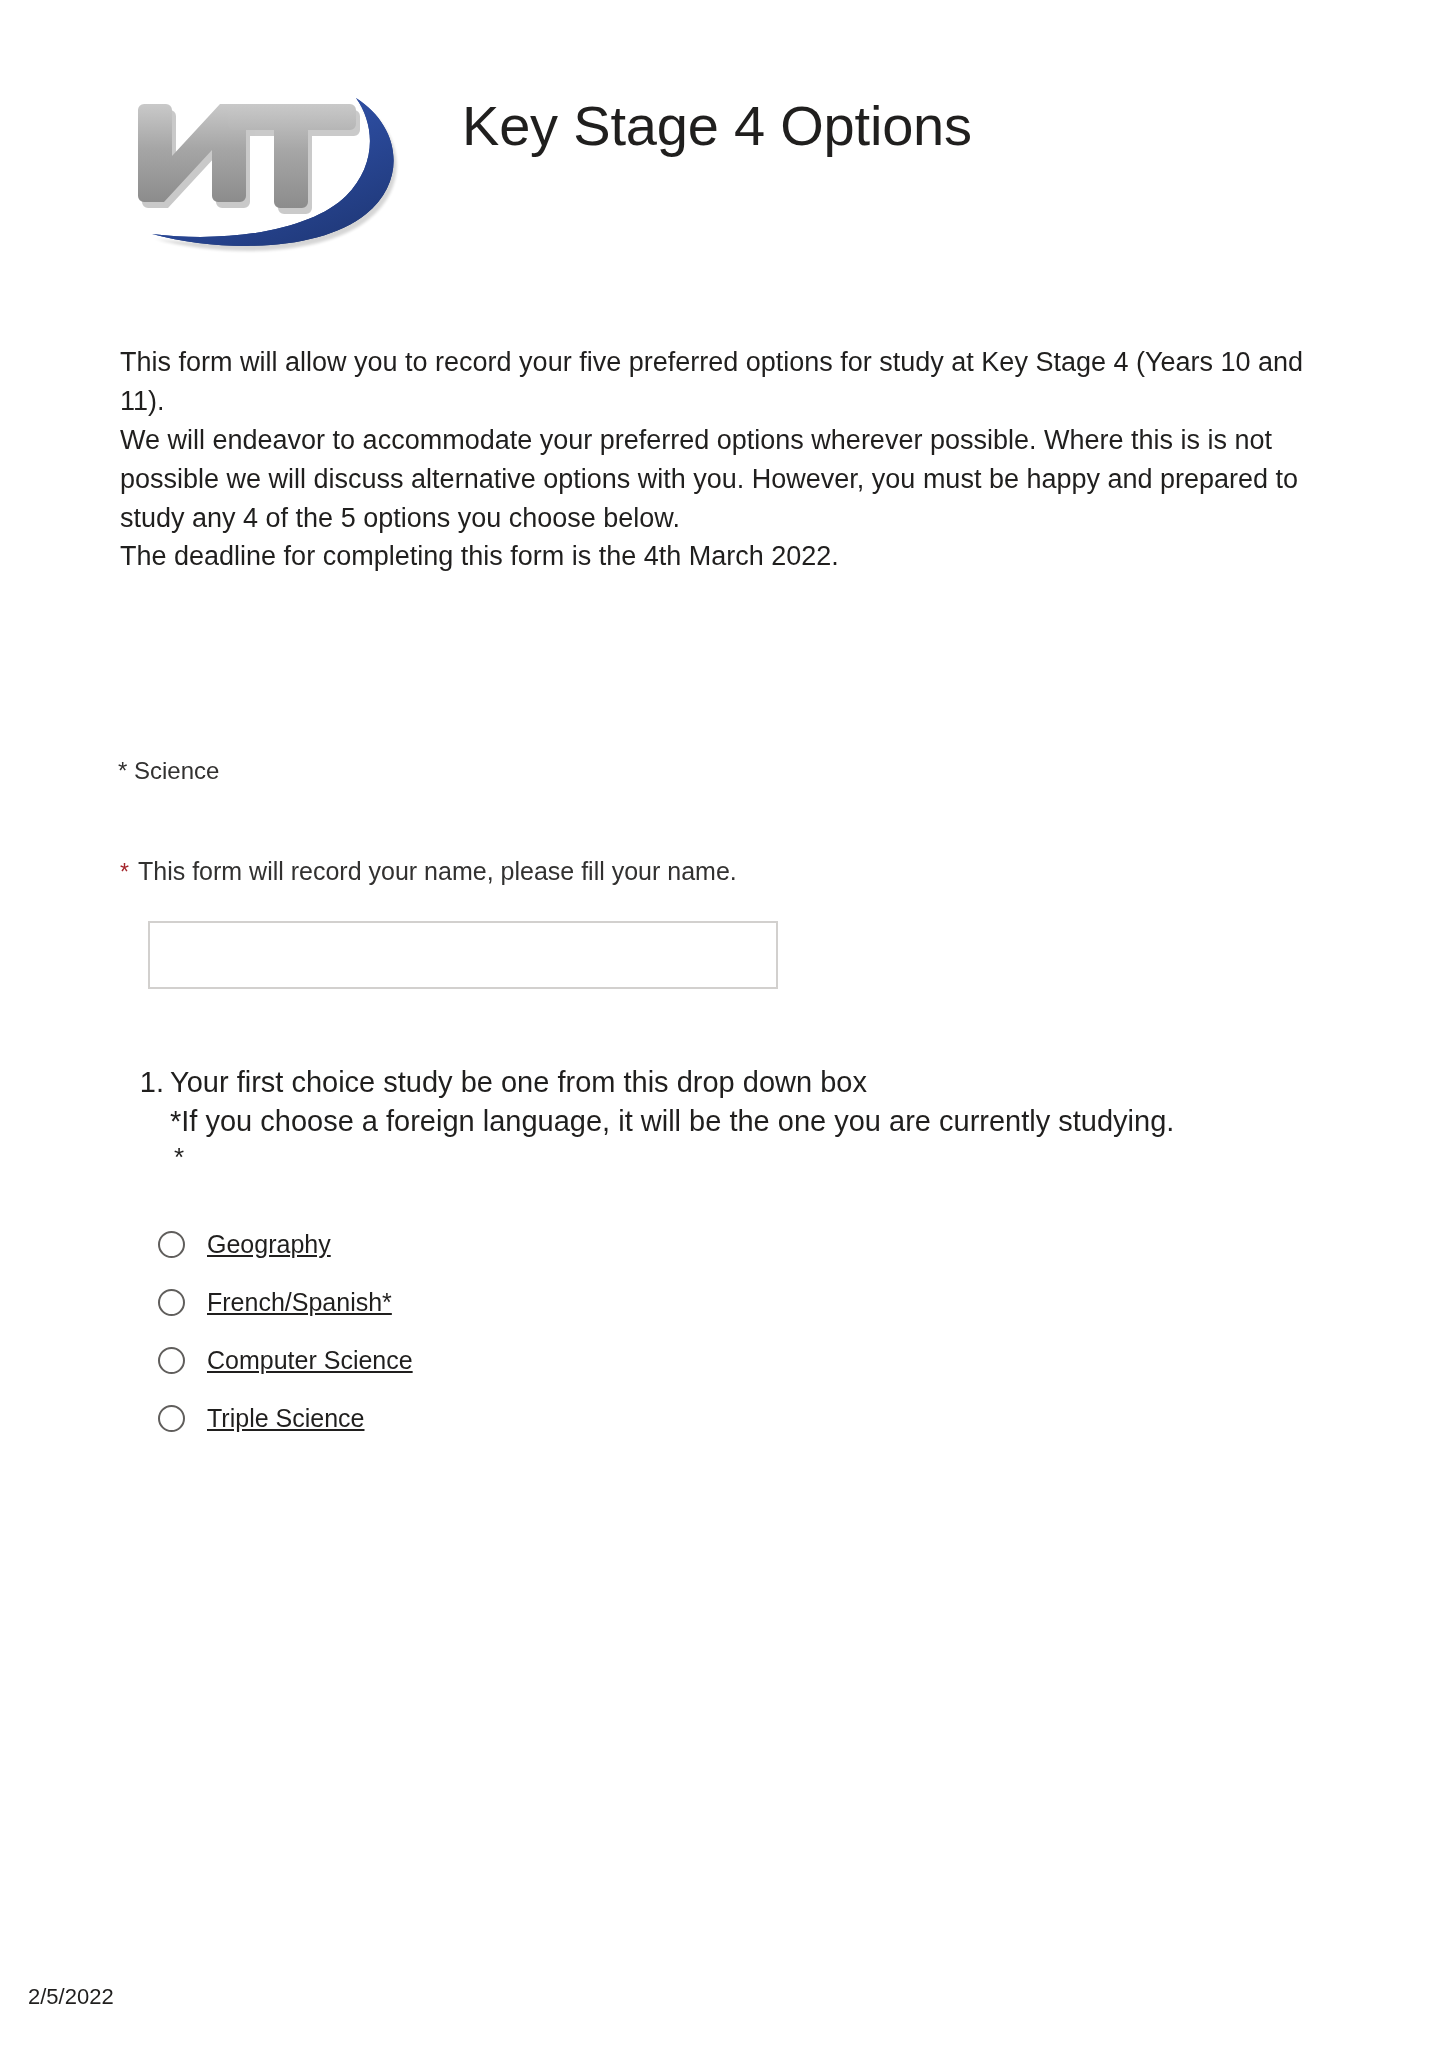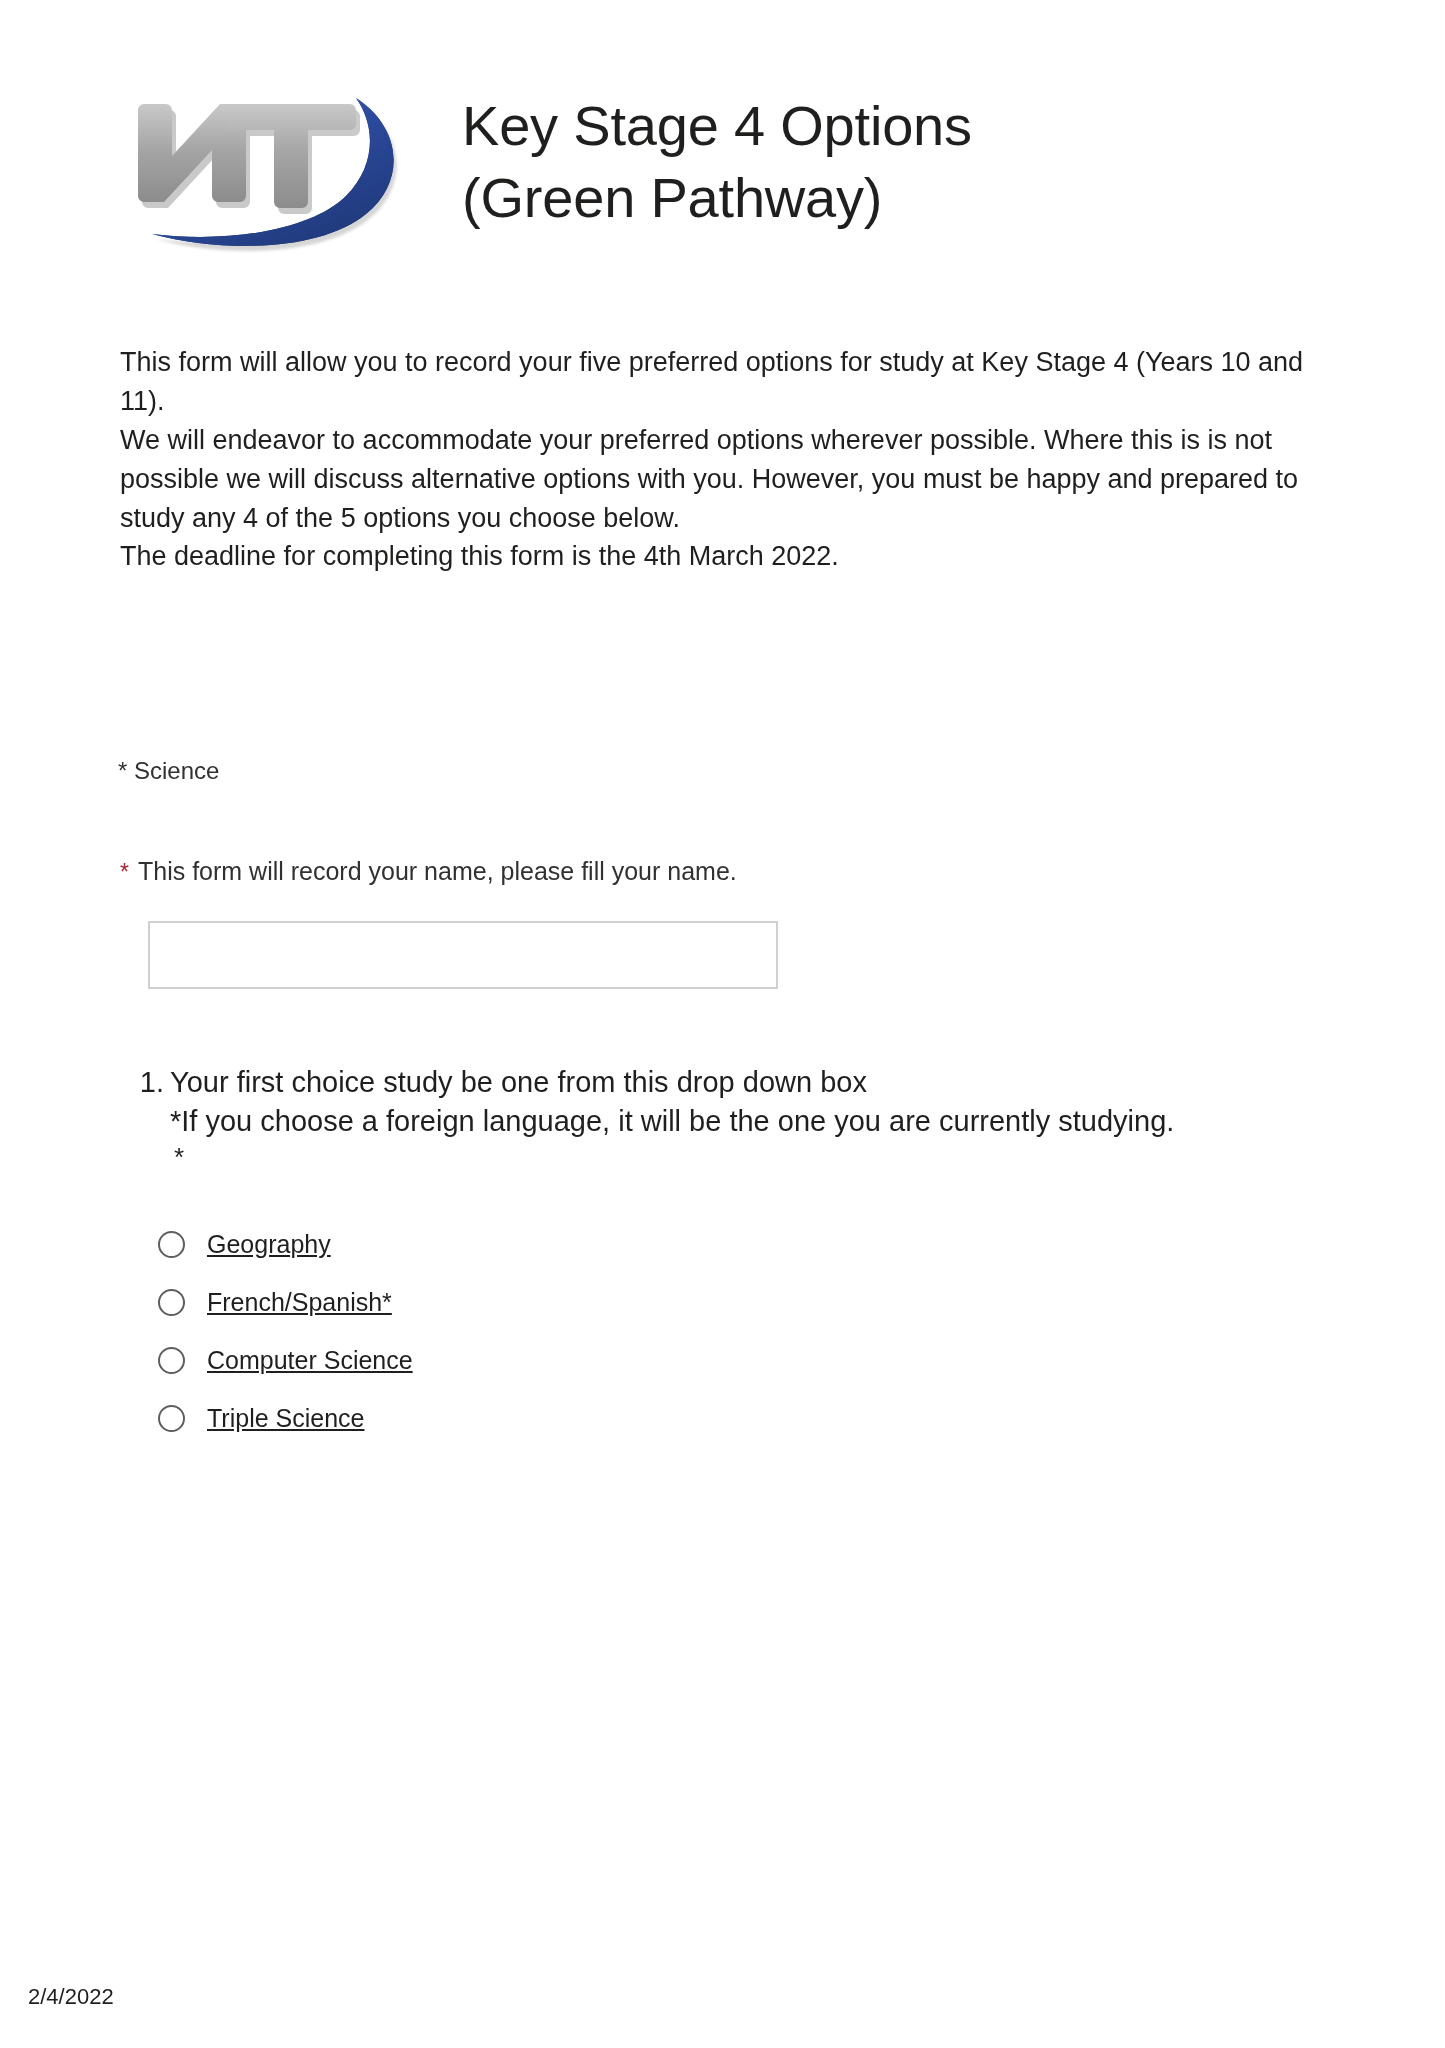--- a/index.html
+++ b/index.html
@@ -226,21 +226,20 @@
                    a6 6 0 0 1 -6 -6 v-86 a6 6 0 0 1 6 -6 z" fill="url(#grayGrad)"></path>
           <path d="M126 36 h116 a6 6 0 0 1 6 6 v14 a6 6 0 0 1 -6 6 h-42 v72
                    a6 6 0 0 1 -6 6 h-22 a6 6 0 0 1 -6 -6 v-72 h-40
                    a6 6 0 0 1 -6 -6 v-14 a6 6 0 0 1 6 -6 z" fill="url(#grayGrad)"></path>
         </g>
       </svg>
     </div>
 
     <div class="title-block">
       <div class="title-line">Key Stage 4 Options</div>
-      <div class="title-line">(Green Pathway)</div>
     </div>
   </div>
 
   <div class="intro">
     <p>This form will allow you to record your five preferred options for study at Key Stage 4 (Years 10 and 11).</p>
     <p>We will endeavor to accommodate your preferred options wherever possible. Where this is is not possible we will discuss alternative options with you. However, you must be happy and prepared to study any 4 of the 5 options you choose below.</p>
     <p>The deadline for completing this form is the 4th March 2022.</p>
   </div>
 
   <div class="required-note">* Science</div>
@@ -274,15 +273,15 @@
     <div class="opt-row">
       <span class="radio"></span>
       <span class="opt-label">Computer Science</span>
     </div>
     <div class="opt-row">
       <span class="radio"></span>
       <span class="opt-label">Triple Science</span>
     </div>
   </div>
 
-  <div class="footer-date">2/4/2022</div>
+  <div class="footer-date">2/5/2022</div>
 
 </div>
 
 </body></html>

